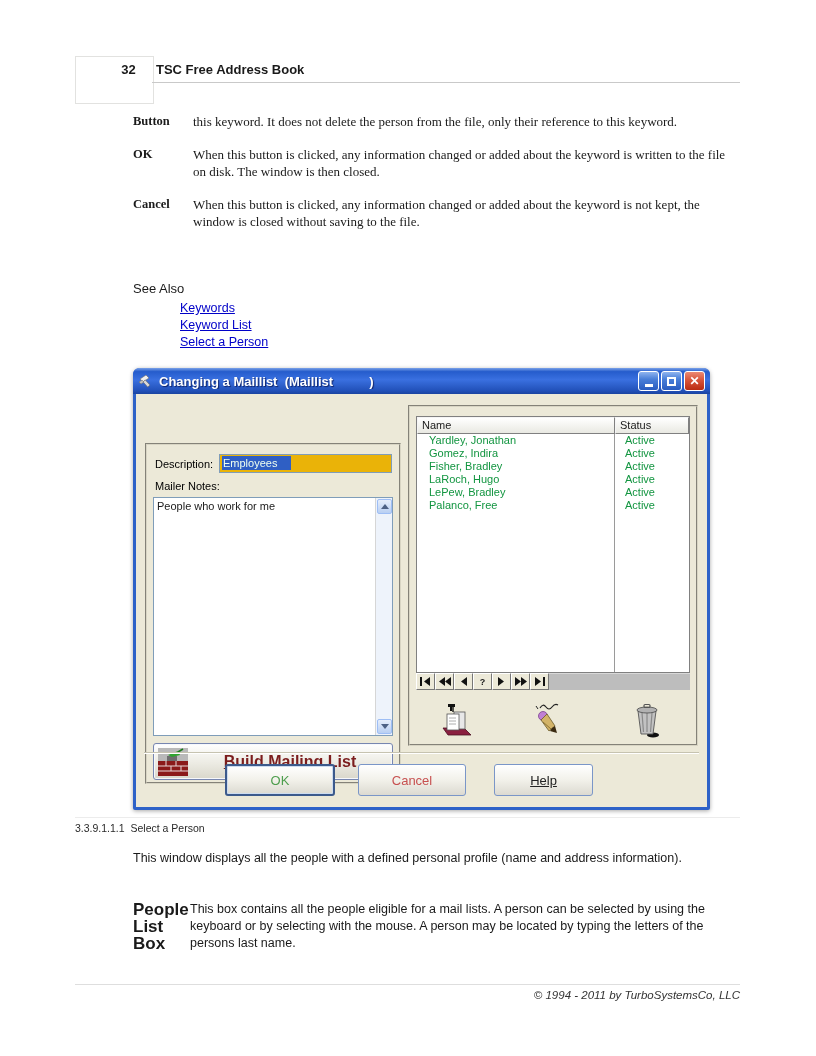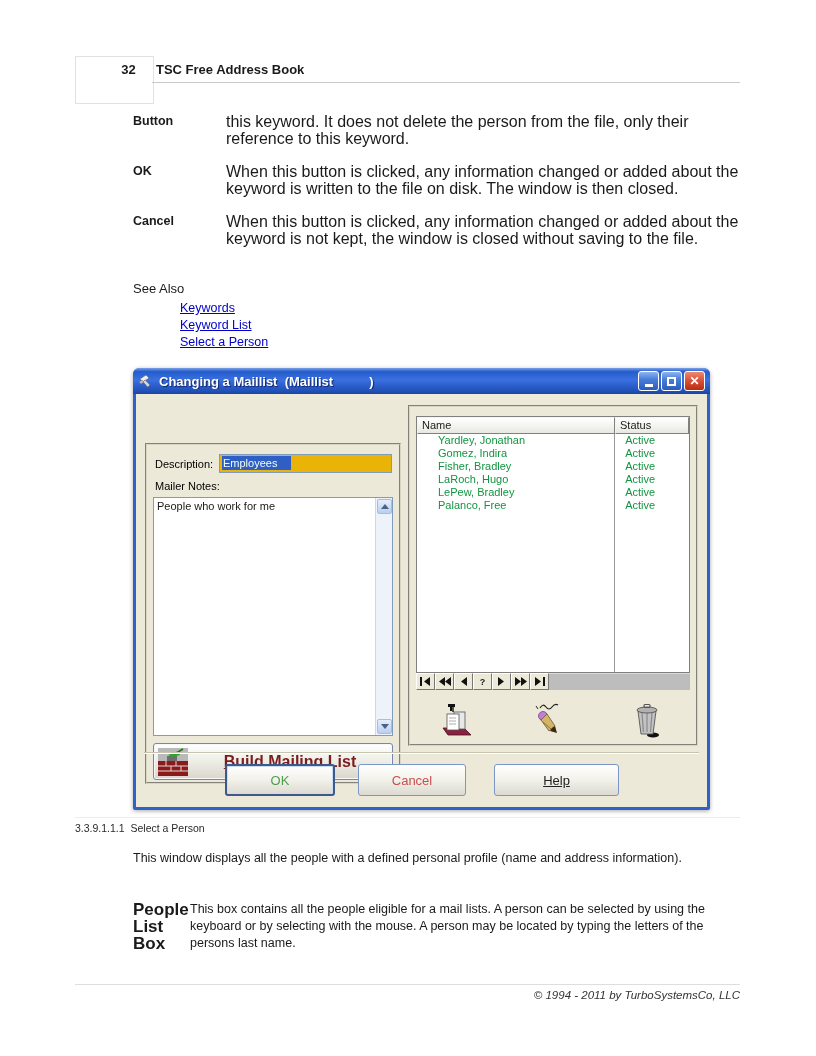--- a/index.html
+++ b/index.html
@@ -6,24 +6,24 @@
   html,body { width:816px; height:1056px; background:#fff; }
   body { font-family:"Liberation Sans", sans-serif; color:#1a1a1a; position:relative; overflow:hidden; }
   .abs { position:absolute; }
 
   
   .pagenum-box { left:75px; top:56px; width:79px; height:48px; border:1px solid #e2e2e0; }
   .pagenum { left:75px; top:62px; width:79px; text-align:center; font-weight:bold; font-size:13px;padding-left:28px; }
   .doc-title { left:156px; top:62px; font-weight:bold; font-size:13px; }
   .header-rule { left:152px; top:82px; width:588px; height:1px; background:#c9c9c9; }
 
-  .defs { left:133px; top:113px; width:607px; }
+  .defs { left:133px; top:113px; width:607px;font-family:Liberation Serif, serif; }
   .def-row { display:flex; margin-bottom:16px; }
   .def-term { width:60px; flex:0 0 60px; font-weight:bold; font-size:12.5px; line-height:17px; }
-  .def-text { flex:1; font-size:16px; line-height:17px;margin-left:33px; }
+  .def-text { flex:1; font-size:13px; line-height:17px; }
 
   .see-also { left:133px; top:281px; }
   .see-also-h { font-weight:normal; font-size:13px; margin-bottom:4px; }
   .see-links { margin-left:47px; }
   .see-link { display:block; color:#0000c8; text-decoration:underline; font-size:12.5px; line-height:17px; cursor:pointer; }
 
   .caption-rule { left:75px; top:817px; width:665px; height:1px; background:#ececec; }
   .caption { left:75px; top:822px; font-size:10.5px; color:#2a2a2a; white-space:pre; }
   .body-par { left:133px; top:850px; width:565px; font-size:12.5px; line-height:17px; }
   .plb { left:133px; top:901px; width:607px; display:flex; }
@@ -78,39 +78,39 @@
   .build-label::first-letter { text-decoration:underline; }
 
   .list-table { position:absolute; left:6px; top:9px; width:274px; height:257px; background:#fff; border:1px solid #808080; }
   .lt-head { display:flex; height:17px; }
   .lt-hcell { font-size:11px; padding:1px 0 0 4px; background:linear-gradient(#ffffff,#e9e9e2);
               border:1px solid; border-color:#f5f5f5 #808080 #808080 #f5f5f5; }
   .lt-hcell.name { width:198px; } .lt-hcell.status { width:74px; }
   .lt-rows { position:absolute; left:0; right:0; top:17px; bottom:0; }
   .col-divider { position:absolute; left:197px; top:0; bottom:0; width:1px; background:#9a9a9a; }
   .lt-row { display:flex; height:13px; font-size:11px; color:#129540; line-height:13px; cursor:default; }
-  .lt-row .c-name { width:222px; padding-left:21px; overflow:hidden; }
+  .lt-row .c-name { width:222px; padding-left:12px; overflow:hidden; }
   .lt-row .c-status { width:74px; padding-left:4px; }
 
   .navbar { position:absolute; left:6px; top:266px; width:274px; height:17px; display:flex; }
   .navbtn { width:19px; height:17px; background:#ece9d8; border:1px solid; border-color:#ffffff #777 #777 #ffffff;
             display:flex; align-items:center; justify-content:center; font-size:9px; font-weight:bold; cursor:pointer; }
   .nav-fill { flex:1; background:#bdbdbd; border-top:1px solid #d8d8d8; }
 
   .action-ico { position:absolute; top:293px; width:34px; height:40px; cursor:pointer; }
   .ico-printer { left:30px; } .ico-pencil { left:118px; } .ico-trash { left:220px; }
 
   .bottom-groove { position:absolute; left:8px; right:8px; top:358px; height:2px;
                    border-top:1px solid #c6c3b0; border-bottom:1px solid #ffffff; }
   .dlg-btn { position:absolute; top:370px; height:32px; border-radius:3px; font-size:13px;
              border:1px solid #7a96c8; background:linear-gradient(180deg,#ffffff,#f2f1ea 50%,#dcdad1);
              display:flex; align-items:center; justify-content:center; cursor:pointer; }
   .btn-ok { left:89px; width:110px; border:2px solid #3c5a8c; box-shadow:inset 0 0 0 1px #cddcf0; color:#4e9e4e; }
   .btn-cancel { left:222px; width:108px; color:#c75050; }
-  .btn-help { left:358px; width:125px; color:#222;text-decoration:underline; }
+  .btn-help { left:358px; width:99px; color:#222;text-decoration:underline; }
 </style>
 </head>
 <body>
 
 <div class="page">
 
   <div class="abs pagenum-box"></div>
   <div class="abs pagenum">32</div>
   <div class="abs doc-title">TSC Free Address Book</div>
   <div class="abs header-rule"></div>

